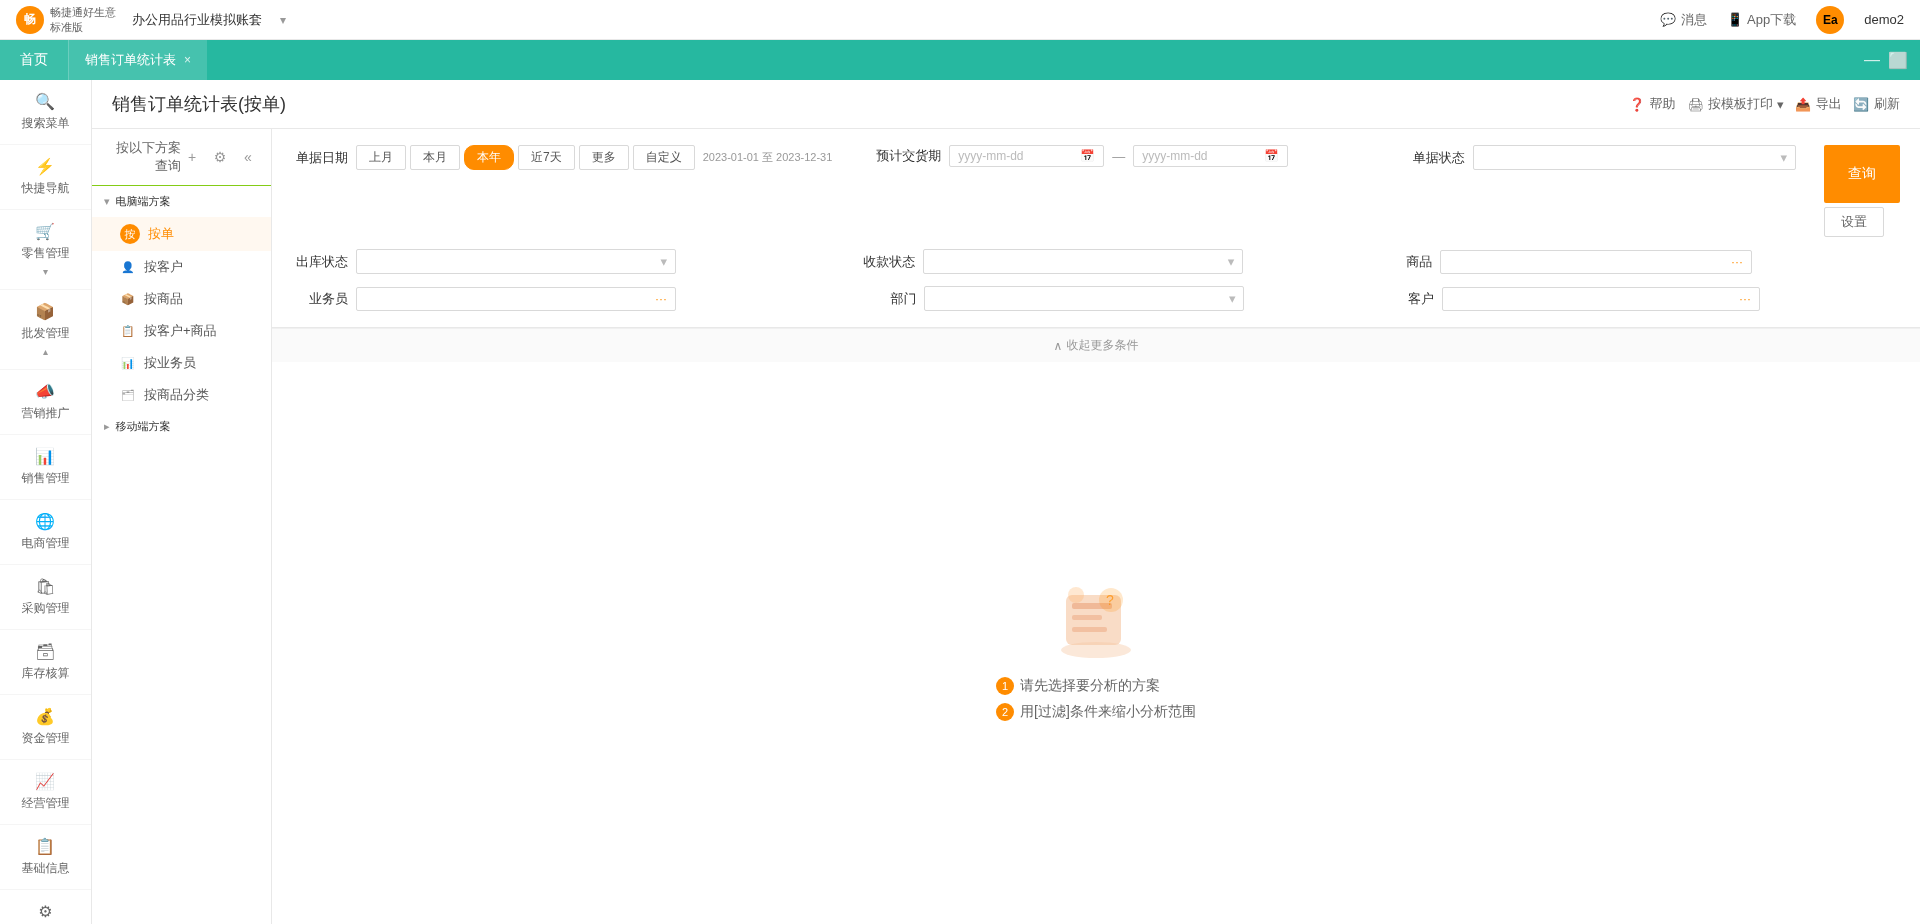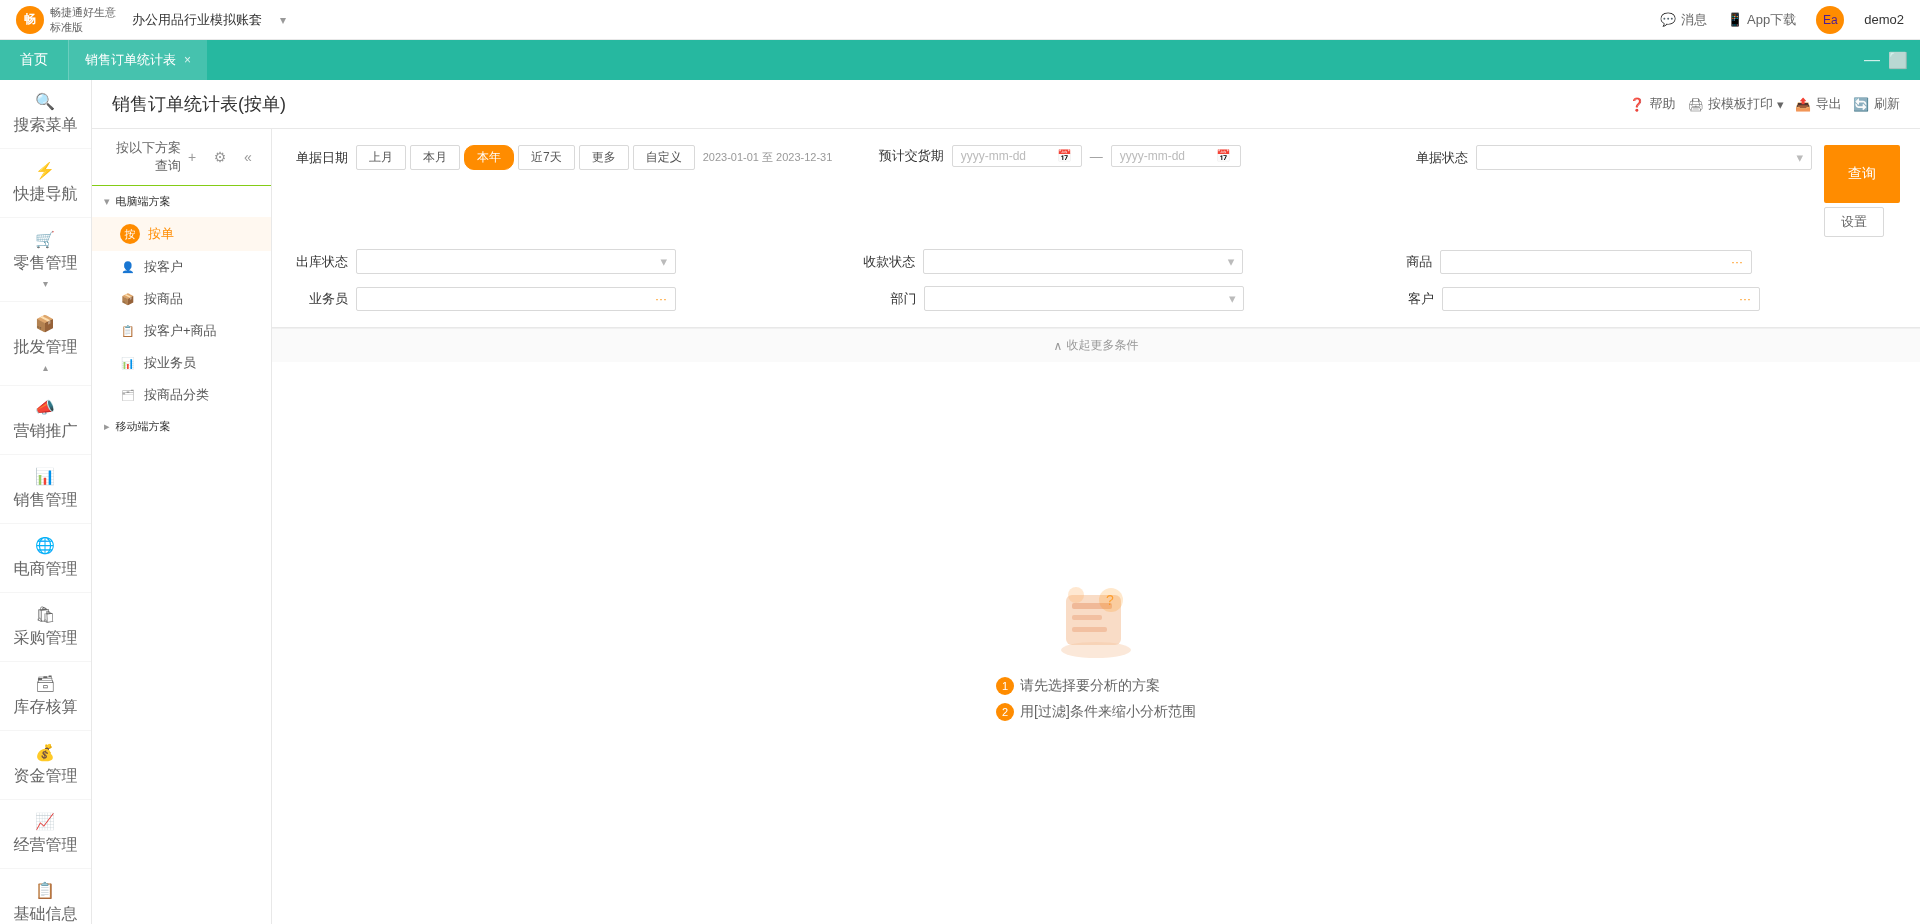--- a/index.html
+++ b/index.html
@@ -9,38 +9,38 @@
     .top-bar { height: 40px; background: #fff; display: flex; align-items: center; justify-content: space-between; padding: 0 16px; border-bottom: 1px solid #e8e8e8; flex-shrink: 0; }
     .top-bar-left { display: flex; align-items: center; gap: 8px; }
     .logo-area { display: flex; align-items: center; gap: 6px; }
     .logo-icon { width: 28px; height: 28px; background: #ff8c00; border-radius: 50%; display: flex; align-items: center; justify-content: center; color: white; font-size: 12px; font-weight: bold; }
     .logo-text { font-size: 11px; color: #666; line-height: 1.3; }
     .breadcrumb-area { display: flex; align-items: center; gap: 18px; margin-left: 8px; }
     .breadcrumb-text { font-size: 13px; color: #333; }
     .breadcrumb-arrow { color: #999; font-size: 12px; }
     .top-bar-right { display: flex; align-items: center; gap: 20px; }
     .top-bar-action { display: flex; align-items: center; gap: 4px; color: #666; font-size: 13px; cursor: pointer; }
-    .user-avatar { width: 28px; height: 28px; background: #ff8c00; border-radius: 50%; display: flex; align-items: center; justify-content: center; color: #4c1d95; font-size: 12px; }
+    .user-avatar { width: 28px; height: 28px; background: #ff8c00; border-radius: 50%; display: flex; align-items: center; justify-content: center; color: #000000; font-size: 12px; font-weight: bold; }
     .user-name { font-size: 13px; color: #333; }
 
     
     .tab-bar { height: 40px; background: #26b8a0; display: flex; align-items: center; padding: 0; flex-shrink: 0; position: relative; }
     .tab-home { height: 40px; padding: 0 20px; display: flex; align-items: center; color: white; font-size: 14px; cursor: pointer; background: rgba(255,255,255,0.1); }
     .tab-item { height: 40px; padding: 0 16px; display: flex; align-items: center; gap: 8px; color: white; font-size: 13px; cursor: pointer; background: rgba(255,255,255,0.15); border-left: 1px solid rgba(255,255,255,0.2); }
     .tab-close { color: rgba(255,255,255,0.8); font-size: 12px; cursor: pointer; }
     .tab-bar-actions { position: absolute; right: 12px; display: flex; gap: 8px; }
     .tab-bar-btn { color: white; font-size: 16px; cursor: pointer; opacity: 0.8; }
 
     
     .main-area { display: flex; flex: 1; overflow: hidden; }
 
     
     .sidebar { width: 92px; background: #fff; border-right: 1px solid #e8e8e8; display: flex; flex-direction: column; flex-shrink: 0; overflow-y: auto; }
     .sidebar-item { padding: 12px 0; display: flex; flex-direction: column; align-items: center; gap: 4px; cursor: pointer; color: #666; font-size: 12px; border-bottom: 1px solid #f5f5f5; }
-    .sidebar-item .item-label { font-size: 16px; }
+    .sidebar-item .item-label { font-size: 12px; }
     .sidebar-item .item-arrow { font-size: 10px; color: #999; }
     .sidebar-icon { font-size: 16px; }
 
     
     .content-area { flex: 1; display: flex; flex-direction: column; overflow: hidden; background: #3b82f6; }
 
     
     .page-header { background: #fff; padding: 12px 20px; display: flex; align-items: center; justify-content: space-between; border-bottom: 1px solid #e8e8e8; flex-shrink: 0; }
     .page-title { font-size: 18px; font-weight: 500; color: #333; }
     .header-actions { display: flex; align-items: center; gap: 12px; }
@@ -64,21 +64,21 @@
     .scheme-item-icon { width: 16px; height: 16px; display: flex; align-items: center; justify-content: center; font-size: 13px; }
     .scheme-item-badge { width: 20px; height: 20px; background: #ff8c00; border-radius: 50%; display: flex; align-items: center; justify-content: center; color: white; font-size: 11px; }
 
     
     .filter-data-panel { flex: 1; display: flex; flex-direction: column; overflow: hidden; }
     .filter-section { background: #fff; padding: 16px 20px; border-bottom: 1px solid #e8e8e8; flex-shrink: 0; }
     .filter-label { font-size: 13px; color: #333; white-space: nowrap; min-width: 56px; text-align: right; }
     .date-btn-group { display: flex; align-items: center; gap: 4px; }
     .date-btn { padding: 3px 12px; font-size: 12px; border: 1px solid #d9d9d9; border-radius: 2px; cursor: pointer; background: #fff; color: #555; }
     .date-btn.active { background: #ff8c00; border-color: #ff8c00; color: white; border-radius: 10px; }
-    .date-input { border: 1px solid #d9d9d9; border-radius: 2px; padding: 3px 8px; font-size: 12px; color: #bbb; width: 130px; display: flex; align-items: center; justify-content: space-between; }
+    .date-input { border: 1px solid #d9d9d9; border-radius: 2px; padding: 3px 8px; font-size: 12px; color: #bbb; width: 155px; display: flex; align-items: center; justify-content: space-between; }
     .filter-select { border: 1px solid #d9d9d9; border-radius: 2px; padding: 4px 8px; font-size: 13px; color: #333; background: #fff; min-width: 160px; display: flex; align-items: center; justify-content: space-between; cursor: pointer; flex: 1; }
     .filter-select-arrow { color: #bbb; }
     .filter-input-more { color: #ff8c00; font-size: 12px; cursor: pointer; }
     .query-btn { background: #ff8c00; color: white; border: none; border-radius: 2px; padding: 20px 24px; font-size: 14px; cursor: pointer; }
     .settings-btn { background: #fff; color: #666; border: 1px solid #d9d9d9; border-radius: 2px; padding: 5px 16px; font-size: 13px; cursor: pointer; }
     .collapse-btn { text-align: center; padding: 8px; color: #999; font-size: 12px; cursor: pointer; background: #fafafa; border-top: 1px solid #f0f0f0; display: flex; align-items: center; justify-content: center; gap: 4px; }
 
     
     .empty-state { flex: 1; display: flex; flex-direction: column; align-items: center; justify-content: center; background: #fff; gap: 12px; }
     .empty-icon { width: 120px; height: 100px; position: relative; }
@@ -261,21 +261,21 @@
           <div class="scheme-section-title">
             <span class="scheme-section-arrow">▸</span>
             <span class="scheme-section-label">移动端方案</span>
           </div>
         </div>
       </div>
 
       <div class="filter-data-panel">
         <div class="filter-section">
 
-          <div style="display:flex; align-items:flex-start; gap:0; margin-bottom:12px;">
+          <div style="display:flex; align-items:flex-start; gap:16px; margin-bottom:12px;">
             <div style="display:flex; align-items:center; gap:8px; flex:2.2;">
               <span class="filter-label">单据日期</span>
               <div class="date-btn-group">
                 <button class="date-btn">上月</button>
                 <button class="date-btn">本月</button>
                 <button class="date-btn active">本年</button>
                 <button class="date-btn">近7天</button>
                 <button class="date-btn">更多</button>
                 <button class="date-btn">自定义</button>
               </div>

